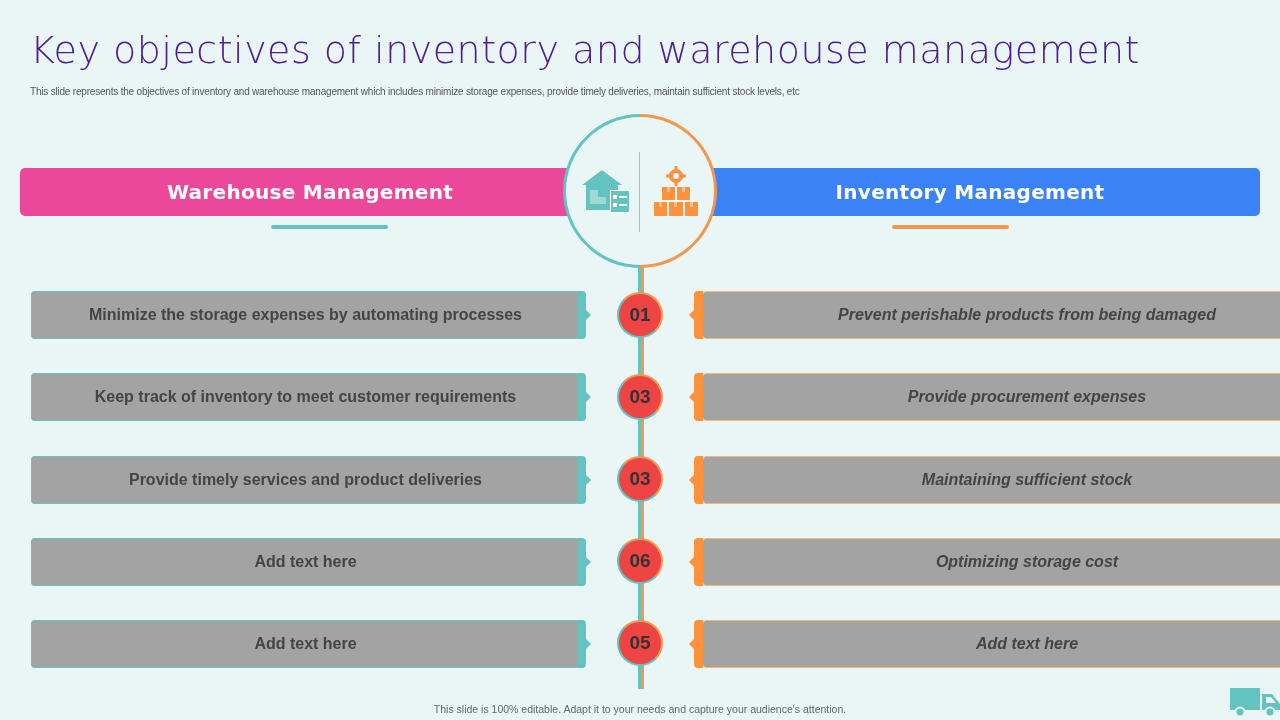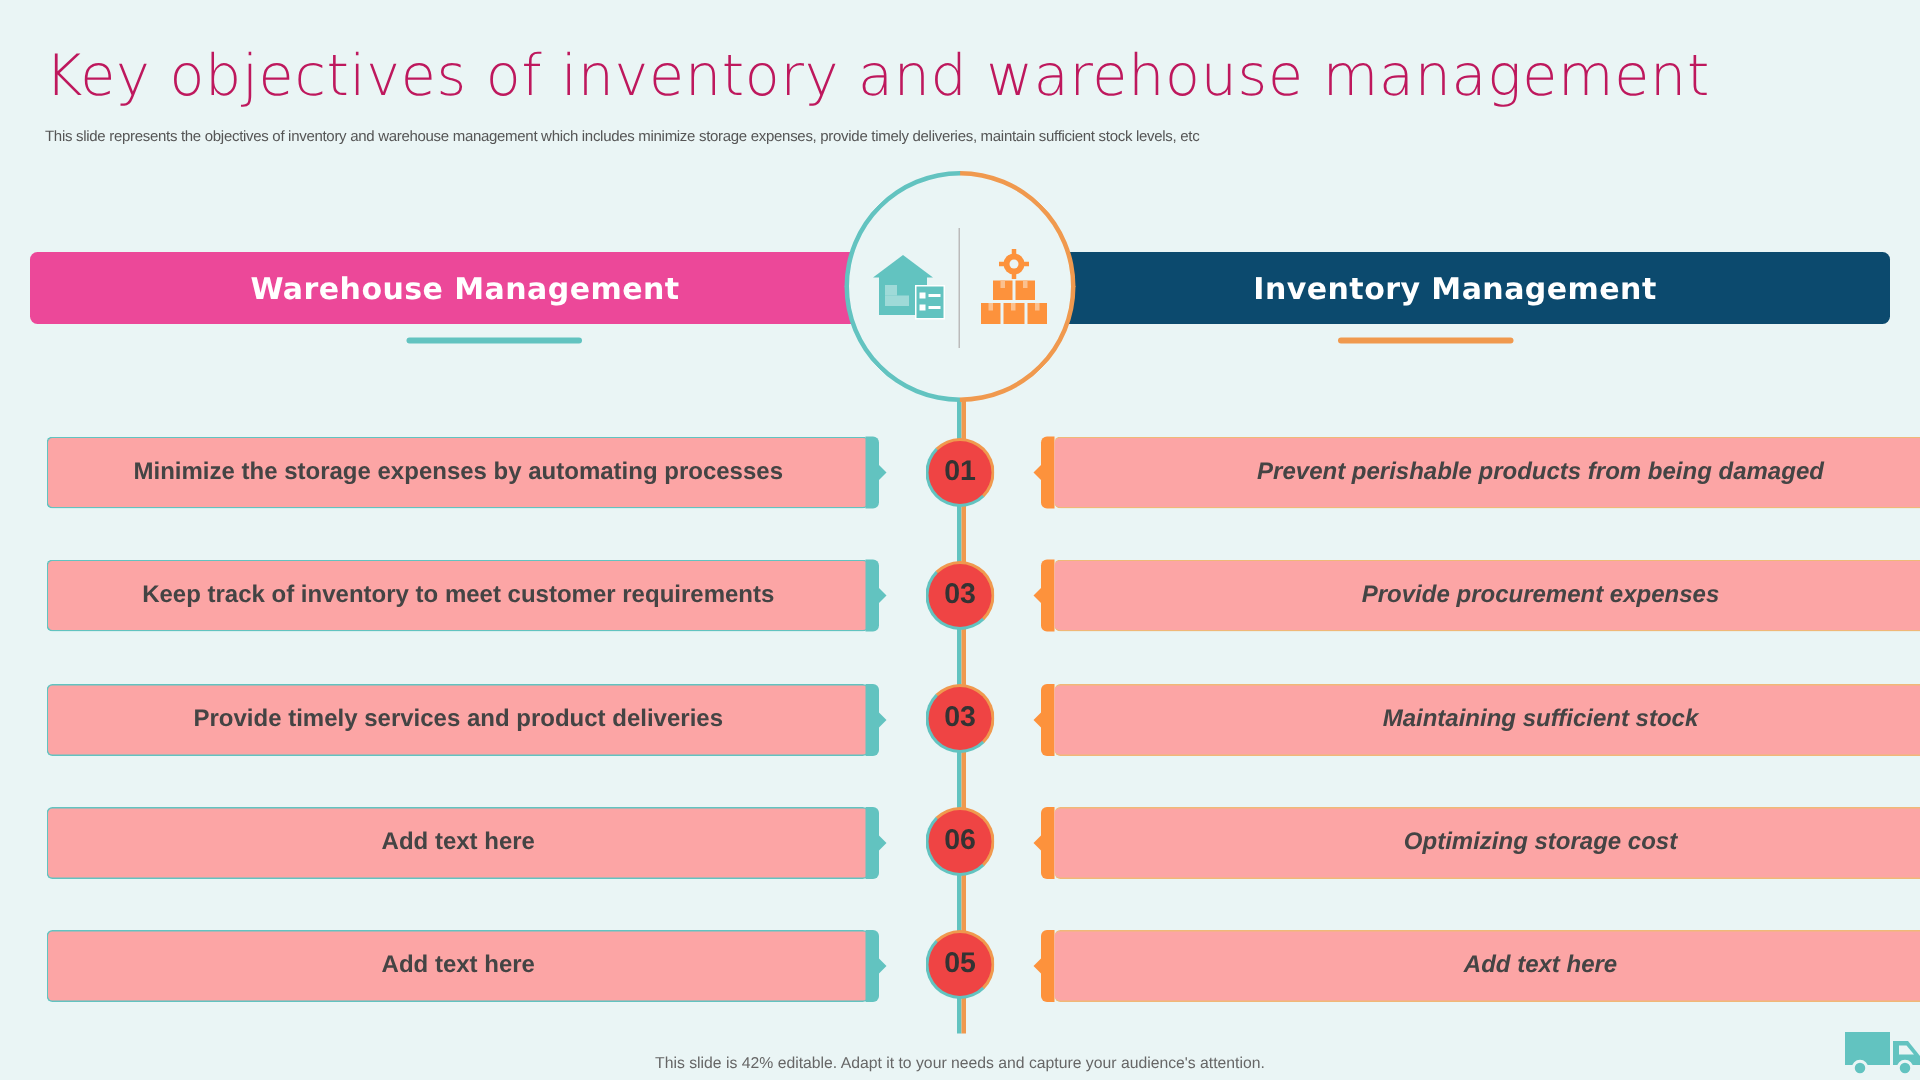--- a/index.html
+++ b/index.html
@@ -8,35 +8,35 @@
     background: #eaf5f5;
     font-family: "Liberation Sans", sans-serif;
     position: relative;
     color: #333;
   }
   .title {
     position: absolute; left: 30px; top: 28px;
     font-family: "DejaVu Sans", sans-serif;
     font-weight: 300;
     font-size: 38px; letter-spacing: 0.5px;
-    color: #be185d;
+    color: #4c1d95;
   }
   .subtitle {
     position: absolute; left: 30px; top: 86px;
     font-size: 10px; color: #555; letter-spacing: -0.2px;
   }
   .banner {
     position: absolute; top: 168px; height: 48px;
     border-radius: 5px;
     display: flex; align-items: center; justify-content: center;
     color: #fff; font-weight: bold; font-size: 20px;
     font-family: "DejaVu Sans", sans-serif; letter-spacing: 0.3px;
   }
   .banner.left { left: 20px; width: 600px; background: #ec4899; padding-right: 20px; }
-  .banner.right { left: 660px; width: 600px; background: #0c4a6e; padding-left: 20px; }
+  .banner.right { left: 660px; width: 600px; background: #3b82f6; padding-left: 20px; }
   .banner-underline { position: absolute; top: 225px; height: 4px; width: 117px; border-radius: 2px; }
   .banner-underline.left { left: 271px; background: #62c3c0; }
   .banner-underline.right { left: 892px; background: #f0994e; }
 
   .hub {
     position: absolute; left: 563px; top: 114px; width: 154px; height: 154px;
     border-radius: 50%;
     background: #eaf5f5;
     border: 3px solid transparent;
     border-left-color: #62c3c0; border-bottom-color: #62c3c0;
@@ -53,21 +53,21 @@
     position: absolute; left: 617px; width: 46px; height: 46px; border-radius: 50%;
     background: #ef4444;
     border: 2px solid; border-left-color: #62c3c0; border-bottom-color: #62c3c0;
     border-top-color: #f0994e; border-right-color: #f0994e;
     display: flex; align-items: center; justify-content: center;
     font-size: 19px; font-weight: bold; color: #333;
   }
   .num span { display: block; }
 
   .card {
-    position: absolute; height: 48px; background: #fca5a5;
+    position: absolute; height: 48px; background: #a3a3a3;
     border-radius: 4px;
     display: flex; align-items: center; justify-content: center;
     font-weight: bold; font-size: 16px; color: #444;
   }
   .card.left { left: 31px; width: 548px; border: 1px solid #62c3c0; border-right: none; }
   .card.right { left: 703px; width: 649px; border: 1px solid #f0b878; border-left: none; font-style: italic; }
   .tab-l { position: absolute; left: 577px; width: 9px; height: 48px; background: #62c3c0; border-radius: 0 4px 4px 0; }
   .tab-l::after { content: ""; position: absolute; right: -5px; top: 19px; border-left: 5px solid #62c3c0; border-top: 5px solid transparent; border-bottom: 5px solid transparent; }
   .tab-r { position: absolute; left: 694px; width: 9px; height: 48px; background: #fd923c; border-radius: 4px 0 0 4px; }
   .tab-r::before { content: ""; position: absolute; left: -5px; top: 19px; border-right: 5px solid #fd923c; border-top: 5px solid transparent; border-bottom: 5px solid transparent; }
@@ -166,21 +166,21 @@
 <div class="card right" style="top:538px">Optimizing storage cost</div>
 
 <div class="card left" style="top:620px">Add text here</div>
 <div class="tab-l" style="top:620px"></div>
 <div class="num" style="top:620px">
     <span>05</span>
   </div>
 <div class="tab-r" style="top:620px"></div>
 <div class="card right" style="top:620px">Add text here</div>
 
-<div class="footer">This slide is 42% editable.  Adapt it to your needs and capture your audience's attention.</div>
+<div class="footer">This slide is 100% editable.  Adapt it to your needs and capture your audience's attention.</div>
 
 <svg class="truck" width="50" height="32" viewBox="0 0 50 32">
   <rect x="0" y="2" width="30" height="22" fill="#62c3c0"></rect>
   <path d="M32 8 H42 L50 18 V24 H32 Z" fill="#62c3c0"></path>
   <path d="M36 11 H41 L46 17 H36 Z" fill="#eaf5f5"></path>
   <circle cx="10" cy="26" r="4.5" fill="#62c3c0" stroke="#eaf5f5" stroke-width="2"></circle>
   <circle cx="40" cy="26" r="4.5" fill="#62c3c0" stroke="#eaf5f5" stroke-width="2"></circle>
 </svg>
 
 </body></html>

